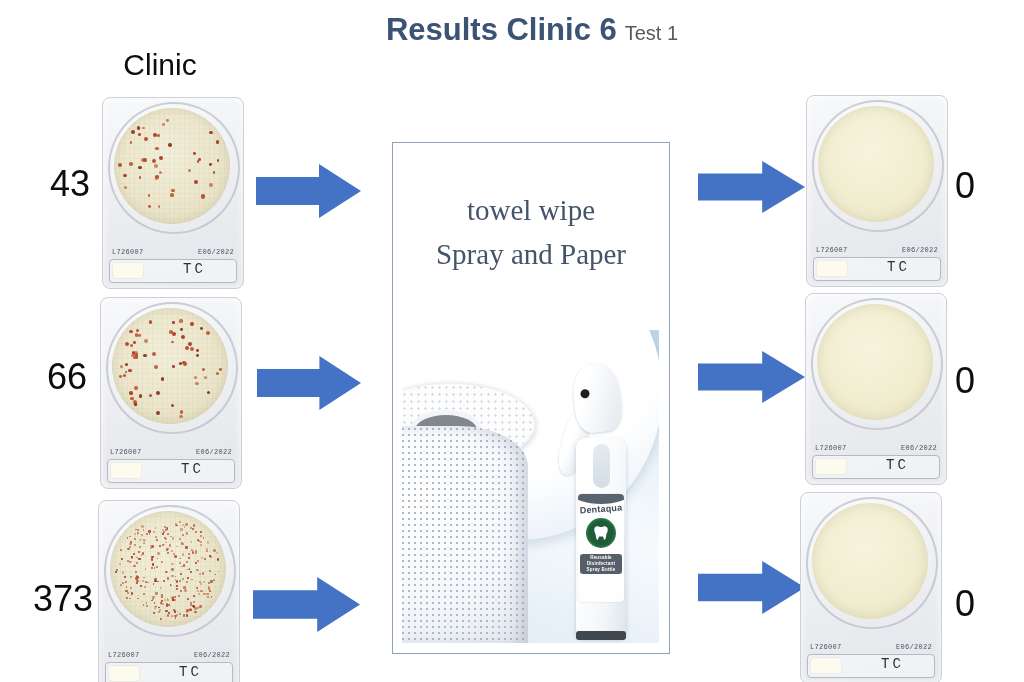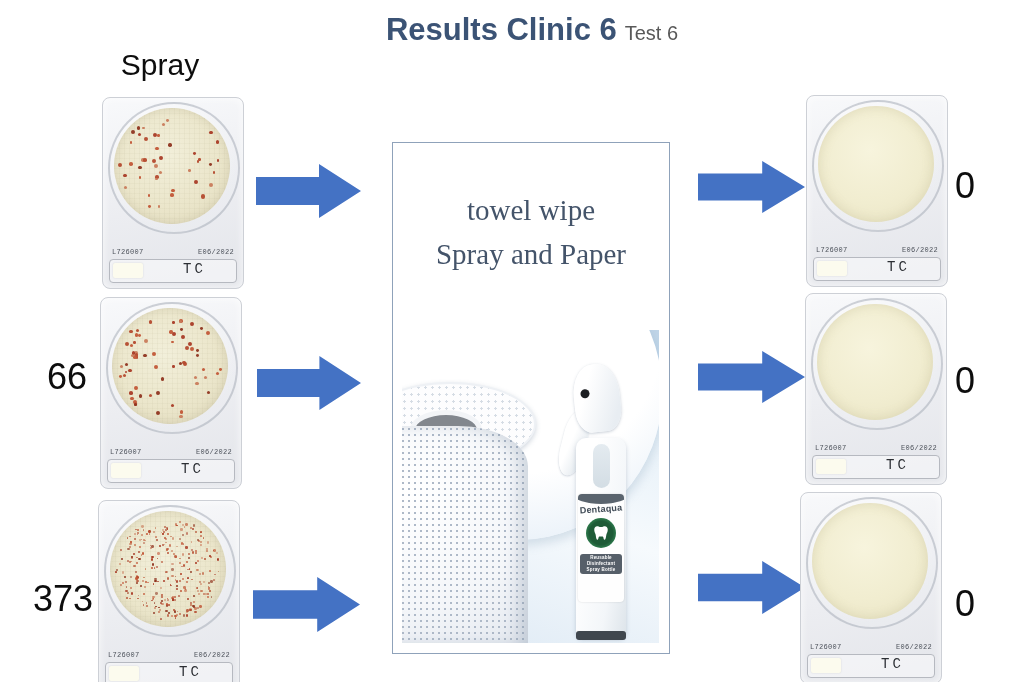--- a/index.html
+++ b/index.html
@@ -106,25 +106,26 @@
     background:#565f69;color:#fff;font-size:4.5px;line-height:1.35;text-align:center;
     display:flex;flex-direction:column;justify-content:center;font-weight:bold;letter-spacing:.2px;}
   .b-base{position:absolute;left:8px;bottom:4px;width:50px;height:9px;border-radius:3px;background:#40474e;}
 </style>
 </head>
 <body>
 
 <div class="slide" style="--arrow-blue: #4472C4; --title-blue: #3B5375; --subtitle-gray: #595959; --method-text: #44546A;">
 
   <div class="title">
-    <div class="l2"><span>Results Clinic 6</span><span class="suffix">Test 6</span></div>
-  </div>
-
-  <div class="col-header hdr-before">Spray</div>
-
+    <div class="l2"><span>Results Clinic 6</span><span class="suffix">Test 1</span></div>
+  </div>
+
+  <div class="col-header hdr-before">Clinic</div>
+
+  <div class="count cnt-b0">43</div>
   <div class="count cnt-b1">66</div>
   <div class="count cnt-b2">373</div>
 
   <div class="count cnt-a0">0</div>
   <div class="count cnt-a1">0</div>
   <div class="count cnt-a2">0</div>
 
   <div class="arrow ar-l0"></div>
   <div class="arrow ar-l1"></div>
   <div class="arrow ar-l2"></div>

